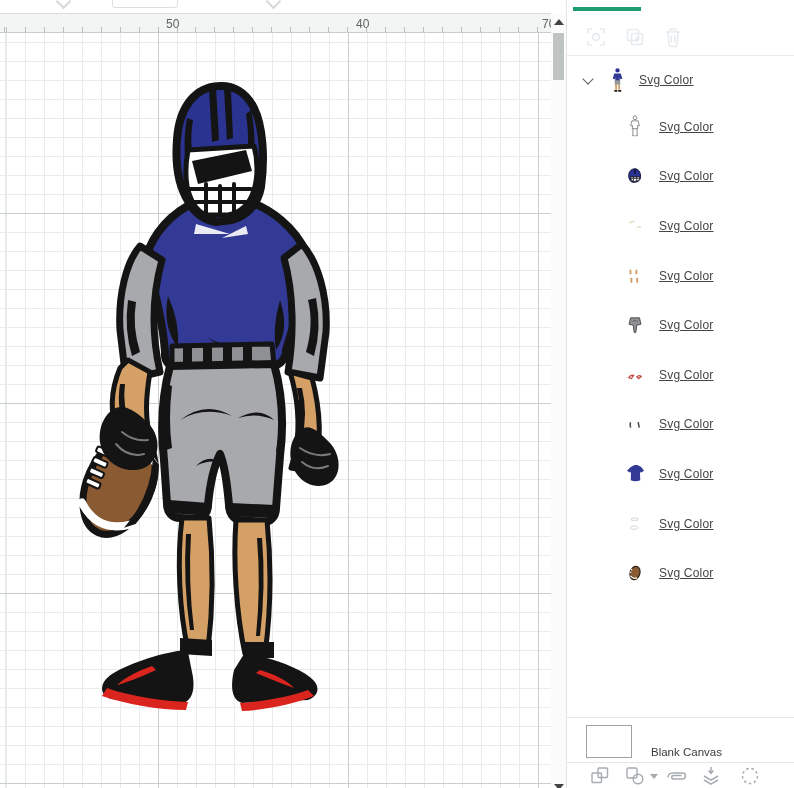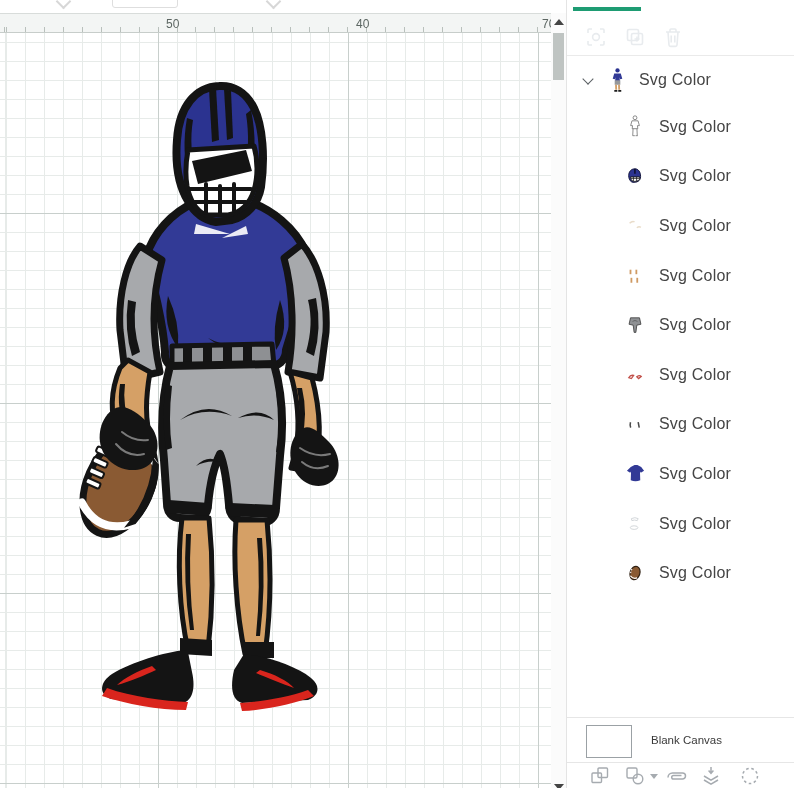--- a/index.html
+++ b/index.html
@@ -43,29 +43,29 @@
   .panel { position:absolute; left:566px; top:0; width:228px; height:788px; background:#fff; border-left:1px solid #e4e4e4; }
   .tab-indicator { position:absolute; left:6px; top:7px; width:68px; height:4px; }
 
   .panel-toolbar { position:absolute; left:0; top:18px; width:228px; height:38px; display:flex; align-items:center; gap:17px; padding-left:18px; border-bottom:1px solid #eaeaea; }
   .panel-toolbar svg { display:block; }
 
   .layers { position:absolute; left:0; top:58px; width:228px; }
   .layer-row { display:flex; align-items:center; cursor:pointer; }
   .layer-row.parent { height:44px; padding-left:16px; gap:10px; }
   .layer-row.child { height:49.6px; padding-left:56px; gap:12px; }
-  .layer-label { font-size:16px; color:#454545; letter-spacing:.2px; }
+  .layer-label { font-size:12px; color:#454545; letter-spacing:.2px;text-decoration:underline; }
   .chevron { width:12px; height:12px; position:relative; flex:0 0 12px; }
   .chevron:before { content:""; position:absolute; left:1px; top:1px; width:7px; height:7px; border-right:1.8px solid #5a5f63; border-bottom:1.8px solid #5a5f63; transform:rotate(45deg); }
   .thumb { width:24px; display:flex; justify-content:center; align-items:center; flex:0 0 24px; }
 
   
   .canvas-row { position:absolute; left:0; top:717px; width:228px; height:46px; border-top:1px solid #e6e6e6; border-bottom:1px solid #e6e6e6; background:#fff; display:flex; align-items:center; }
   .swatch { position:absolute; left:19px; top:7px; width:46px; height:33px; background:#fff; border:1px solid #9ba1a5; }
-  .canvas-row-label { position:absolute; left:84px; top:16px; font-size:11.5px; color:#3a3a3a; }
+  .canvas-row-label { position:absolute; left:84px; top:28px; font-size:11.5px; color:#3a3a3a; }
 
   .bottom-toolbar { position:absolute; left:0; top:763px; width:228px; height:25px; display:flex; align-items:center; }
   .bt-icon { position:absolute; top:2px; }
   .combine-caret { position:absolute; width:0; height:0; border-left:4px solid transparent; border-right:4px solid transparent; border-top:5px solid #a6abb0; }
 </style>
 </head>
 <body>
 
 <div class="app">
 

